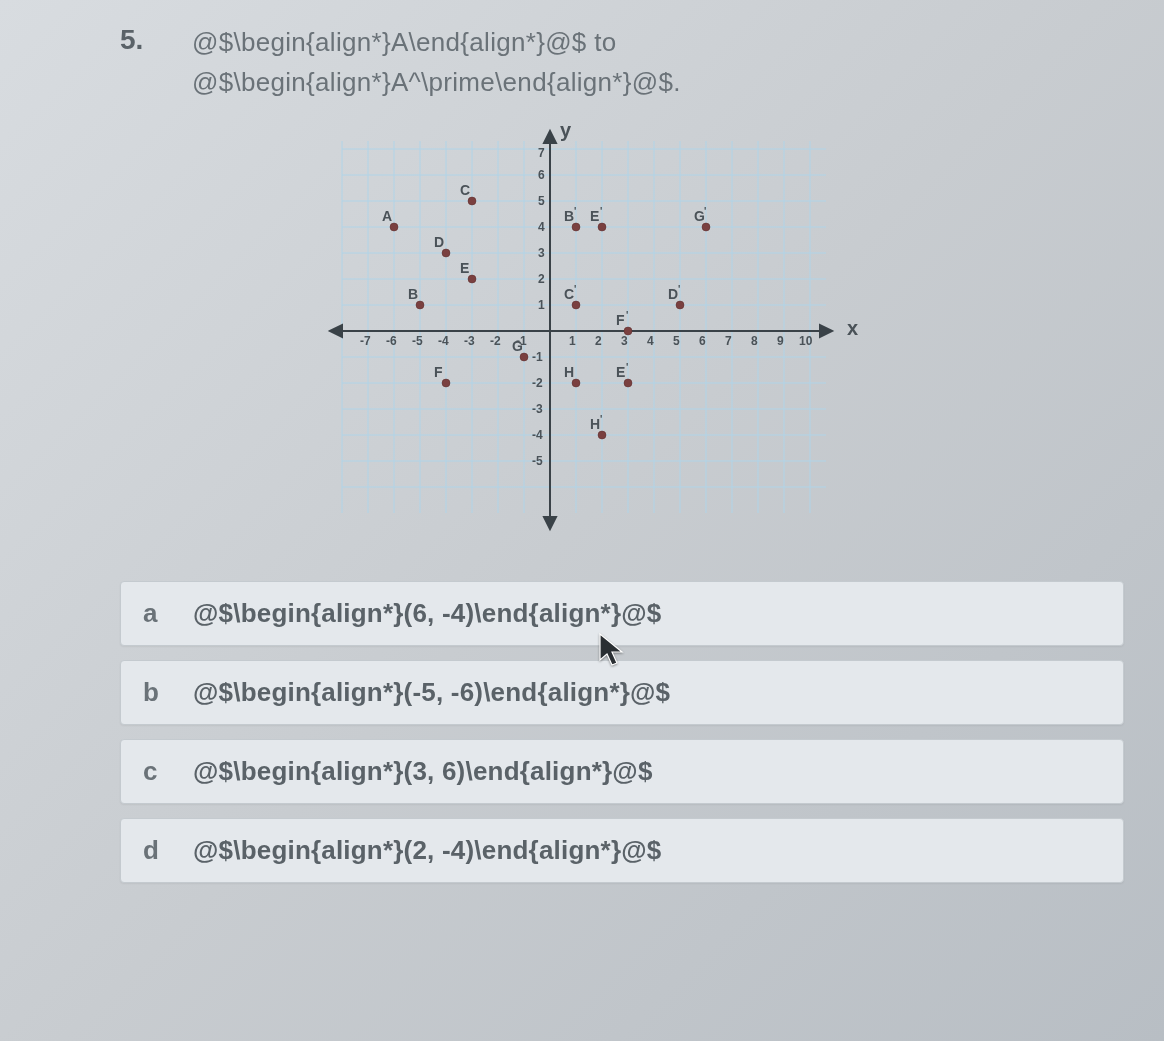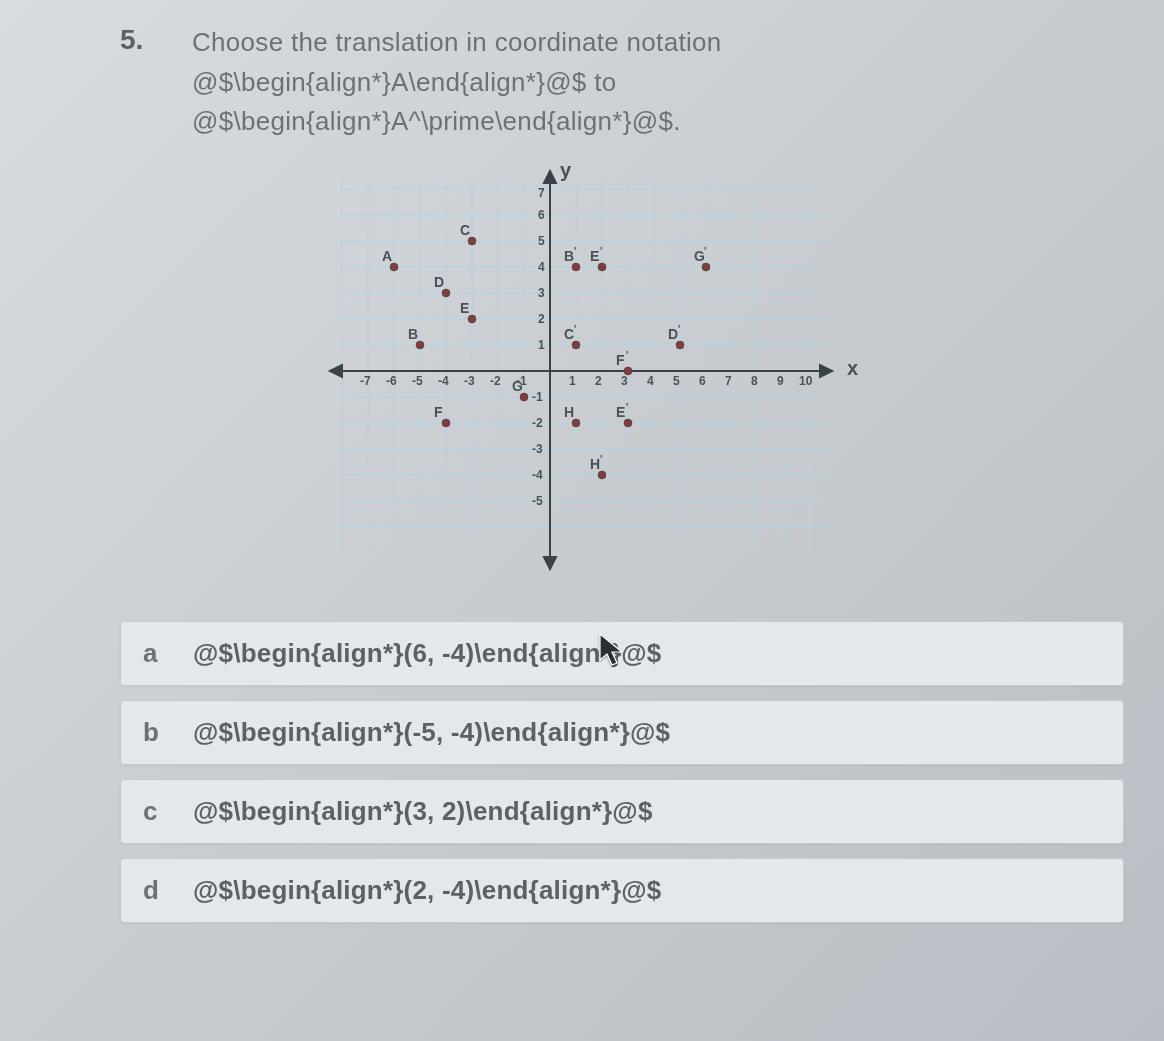--- a/index.html
+++ b/index.html
@@ -58,21 +58,20 @@
   .tick-text { font-size: 12px; font-weight: 700; fill: #4a5258; }
 </style>
 </head>
 <body>
 
 <div class="page">
 
   <div class="qrow">
     <div class="qnum">5.</div>
     <div class="qtext">
-      <div>Choose the translation in coordinate notation</div>
       <div>@$\begin{align*}A\end{align*}@$ to</div>
       <div>@$\begin{align*}A^\prime\end{align*}@$.</div>
     </div>
   </div>
 
   <div class="graph-wrap">
     <div class="ylabel">y</div>
     <div class="xlabel">x</div>
     <svg class="grid" viewBox="0 0 520 420">
 
@@ -212,25 +211,25 @@
     </svg>
   </div>
 
   <div class="answers">
     <div class="answer">
       <span class="letter">a</span>
       <span class="text">@$\begin{align*}(6, -4)\end{align*}@$</span>
     </div>
     <div class="answer">
       <span class="letter">b</span>
-      <span class="text">@$\begin{align*}(-5, -4)\end{align*}@$</span>
+      <span class="text">@$\begin{align*}(-5, -6)\end{align*}@$</span>
     </div>
     <div class="answer">
       <span class="letter">c</span>
-      <span class="text">@$\begin{align*}(3, 2)\end{align*}@$</span>
+      <span class="text">@$\begin{align*}(3, 6)\end{align*}@$</span>
     </div>
     <div class="answer">
       <span class="letter">d</span>
       <span class="text">@$\begin{align*}(2, -4)\end{align*}@$</span>
     </div>
   </div>
 
 </div>
 
 </body></html>

